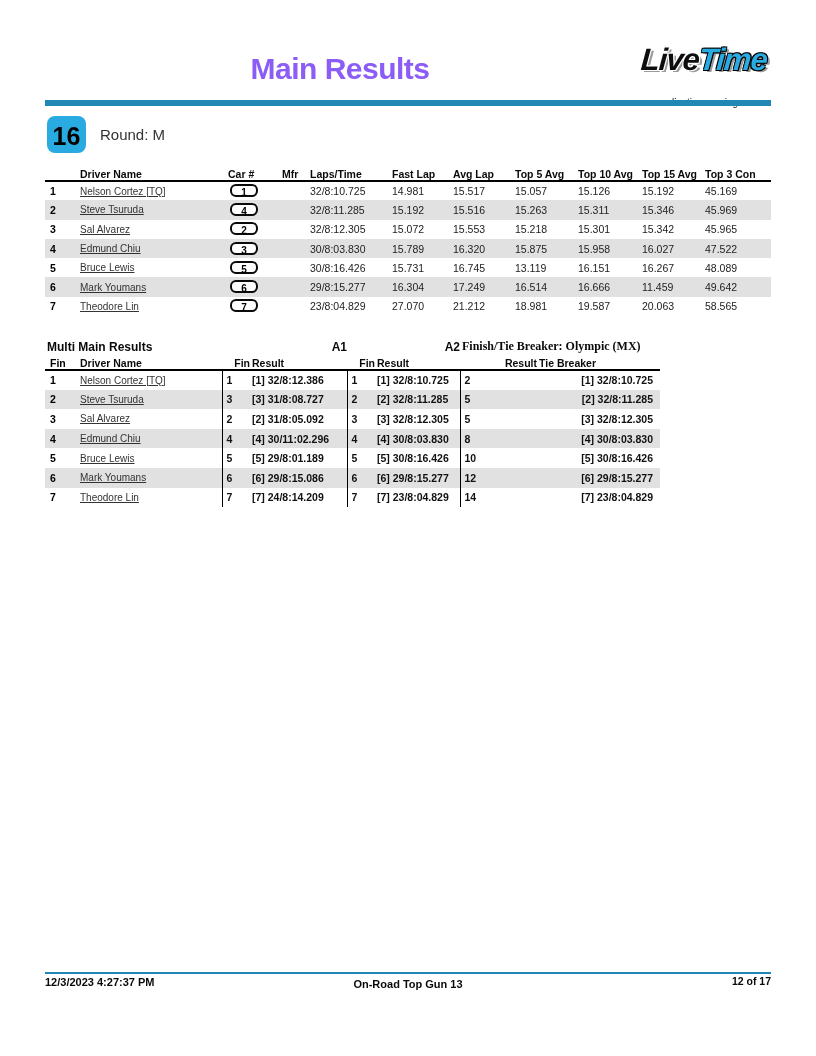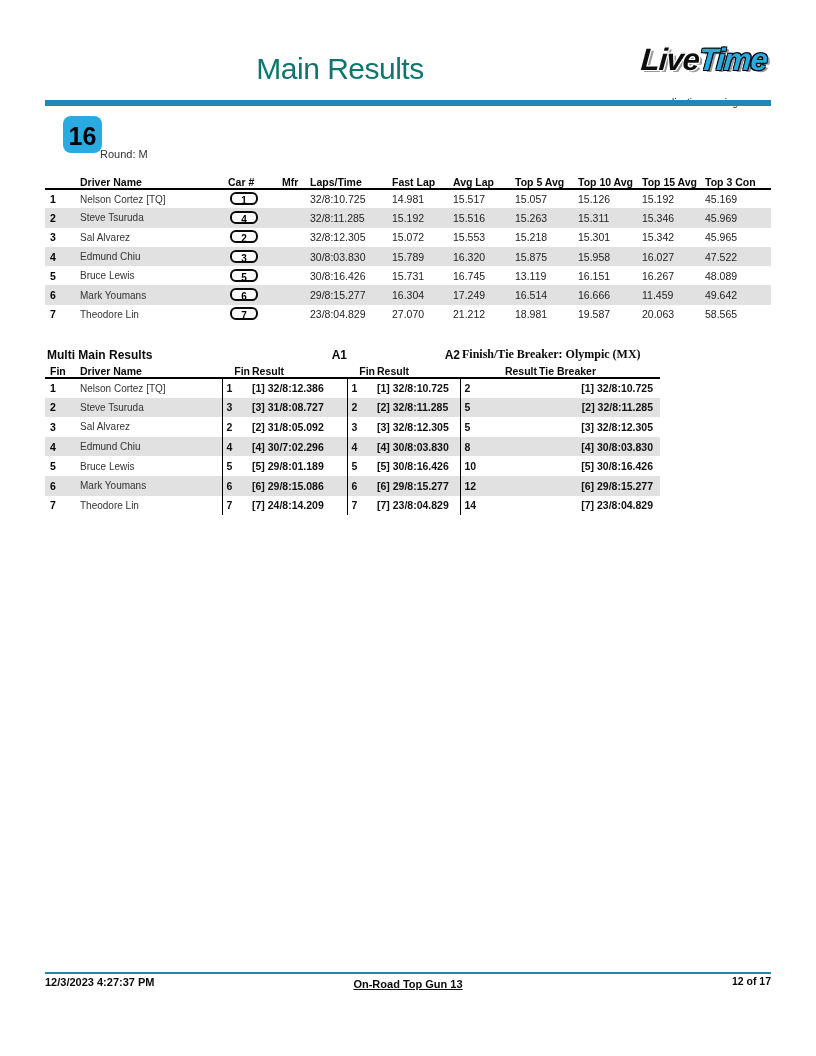--- a/index.html
+++ b/index.html
@@ -4,21 +4,21 @@
 <style>
   * { margin:0; padding:0; box-sizing:border-box; }
   html,body { background:#fff; }
   .page {
     position:relative; width:816px; height:1056px; background:#fff;
     font-family:"Liberation Sans", sans-serif; color:#111; overflow:hidden;
   }
   
   .doc-title {
     position:absolute; top:52px; left:0; width:680px; text-align:center;
-    font-size:30px; font-weight:normal; letter-spacing:-0.5px; color:#0f766e;
+    font-size:30px; font-weight:bold; letter-spacing:-0.5px; color:#8b5cf6;
   }
   .logo-wrap { position:absolute; top:42px; left:618px; width:172px; text-align:center; }
   .logo-text {
     font-size:31px; font-weight:bold; font-style:italic; letter-spacing:-1px;
     transform:skewX(-4deg); display:inline-block; white-space:nowrap;
   }
   .logo-live {
     color:#0d0d0d;
     text-shadow:-1px -1px 0 #fff, 1px -1px 0 #fff, -1px 1px 0 #fff, 1px 1px 0 #fff, 3px 2px 0 #9a9a9a;
   }
@@ -26,33 +26,33 @@
     color:#29ABE2;
     text-shadow:-1px -1px 0 #000, 1px -1px 0 #000, -1px 1px 0 #000, 1px 1px 0 #000, 3px 2px 0 #9a9a9a;
   }
   .logo-url { font-size:10px; color:#222; margin-top:19px; }
   .accent-bar { position:absolute; left:45px; top:100px; width:726px; height:6px; background:#2187B4; }
 
   
   .race-badge {
     position:absolute; left:47px; top:116px; width:39px; height:37px;
     background:#29ABE2; border-radius:8px; text-align:center;
-    font-size:25px; font-weight:bold; color:#000; line-height:40px;margin-left:16px;
+    font-size:25px; font-weight:bold; color:#000; line-height:40px;
   }
   .race-title { position:absolute; left:100px; top:117px; font-size:15px; font-weight:bold; color:#0a0a0a; }
-  .race-round { position:absolute; left:100px; top:148px; font-size:11px; color:#333; }
-
-  
-  table { border-collapse:collapse; table-layout:fixed;margin-top:8px; }
+  .race-round { position:absolute; left:100px; top:126px; font-size:15px; color:#333; }
+
+  
+  table { border-collapse:collapse; table-layout:fixed; }
   th, td { padding:0 0 0 2px; text-align:left; font-weight:normal; overflow:hidden; white-space:nowrap; }
   th { font-size:10.5px; font-weight:bold; color:#0a0a0a; vertical-align:bottom; }
   td { font-size:10.5px; color:#222; vertical-align:middle; }
   tr.stripe td { background:#E1E1E1; }
   .pos-cell { font-weight:bold; color:#000; padding-left:5px; }
-  .driver-cell { font-size:10px; color:#333; }
+  .driver-cell { font-size:10px; color:#333;text-decoration:underline; }
 
   
   .t-main { position:absolute; left:45px; top:163px; width:726px; }
   .t-main thead th { height:18px; border-bottom:2.5px solid #000; }
   .t-main tbody td { height:19.3px; }
   .car-badge {
     display:inline-block; width:28px; height:13px; line-height:13px; margin-left:2px;
     border:2px solid #0a0a0a; border-radius:6px; background:#fff;
     font-size:10px; font-weight:bold; color:#000; text-align:center;
   }
@@ -64,21 +64,21 @@
   .t-multi .sub-row th { height:16px; border-bottom:2.5px solid #000; }
   .t-multi tbody td { height:19.6px; }
   .t-multi td.vline { border-left:1.5px solid #000; padding-left:4px; }
   .t-multi th.pad4 { padding-left:4px;text-align:right; }
   .t-multi td.bold-val, .t-multi th.bold-val { font-weight:bold; color:#111; }
   .t-multi td.tb-cell { text-align:right; padding-right:7px; font-weight:bold; color:#111; }
 
   
   .footer-line { position:absolute; left:45px; top:972px; width:726px; height:2px; background:#2187B4; }
   .footer-left { position:absolute; left:45px; top:976px; font-size:11px; font-weight:bold; color:#0a0a0a; }
-  .footer-center { position:absolute; left:0; top:978px; width:816px; text-align:center;text-decoration:underline; }
+  .footer-center { position:absolute; left:0; top:978px; width:816px; text-align:center; }
   .footer-event { font-size:11px; font-weight:bold; color:#0a0a0a; }
   .footer-dates { font-size:8.5px; font-weight:bold; color:#0a0a0a; margin-top:4px; }
   .footer-page { position:absolute; right:45px; top:975px; font-size:10.5px; font-weight:bold; color:#0a0a0a; }
 </style>
 </head>
 <body>
 
 <div class="page">
 
   <div class="doc-title">Main Results</div>
@@ -281,21 +281,21 @@
       <td class="vline bold-val">3</td>
       <td class="bold-val">[3] 32/8:12.305</td>
       <td class="vline bold-val">5</td>
       <td class="tb-cell">[3] 32/8:12.305</td>
     </tr>
 
     <tr class="trow stripe">
       <td class="pos-cell">4</td>
       <td class="driver-cell">Edmund Chiu</td>
       <td class="vline bold-val">4</td>
-      <td class="bold-val">[4] 30/7:02.296</td>
+      <td class="bold-val">[4] 30/11:02.296</td>
       <td class="vline bold-val">4</td>
       <td class="bold-val">[4] 30/8:03.830</td>
       <td class="vline bold-val">8</td>
       <td class="tb-cell">[4] 30/8:03.830</td>
     </tr>
 
     <tr class="trow">
       <td class="pos-cell">5</td>
       <td class="driver-cell">Bruce Lewis</td>
       <td class="vline bold-val">5</td>

